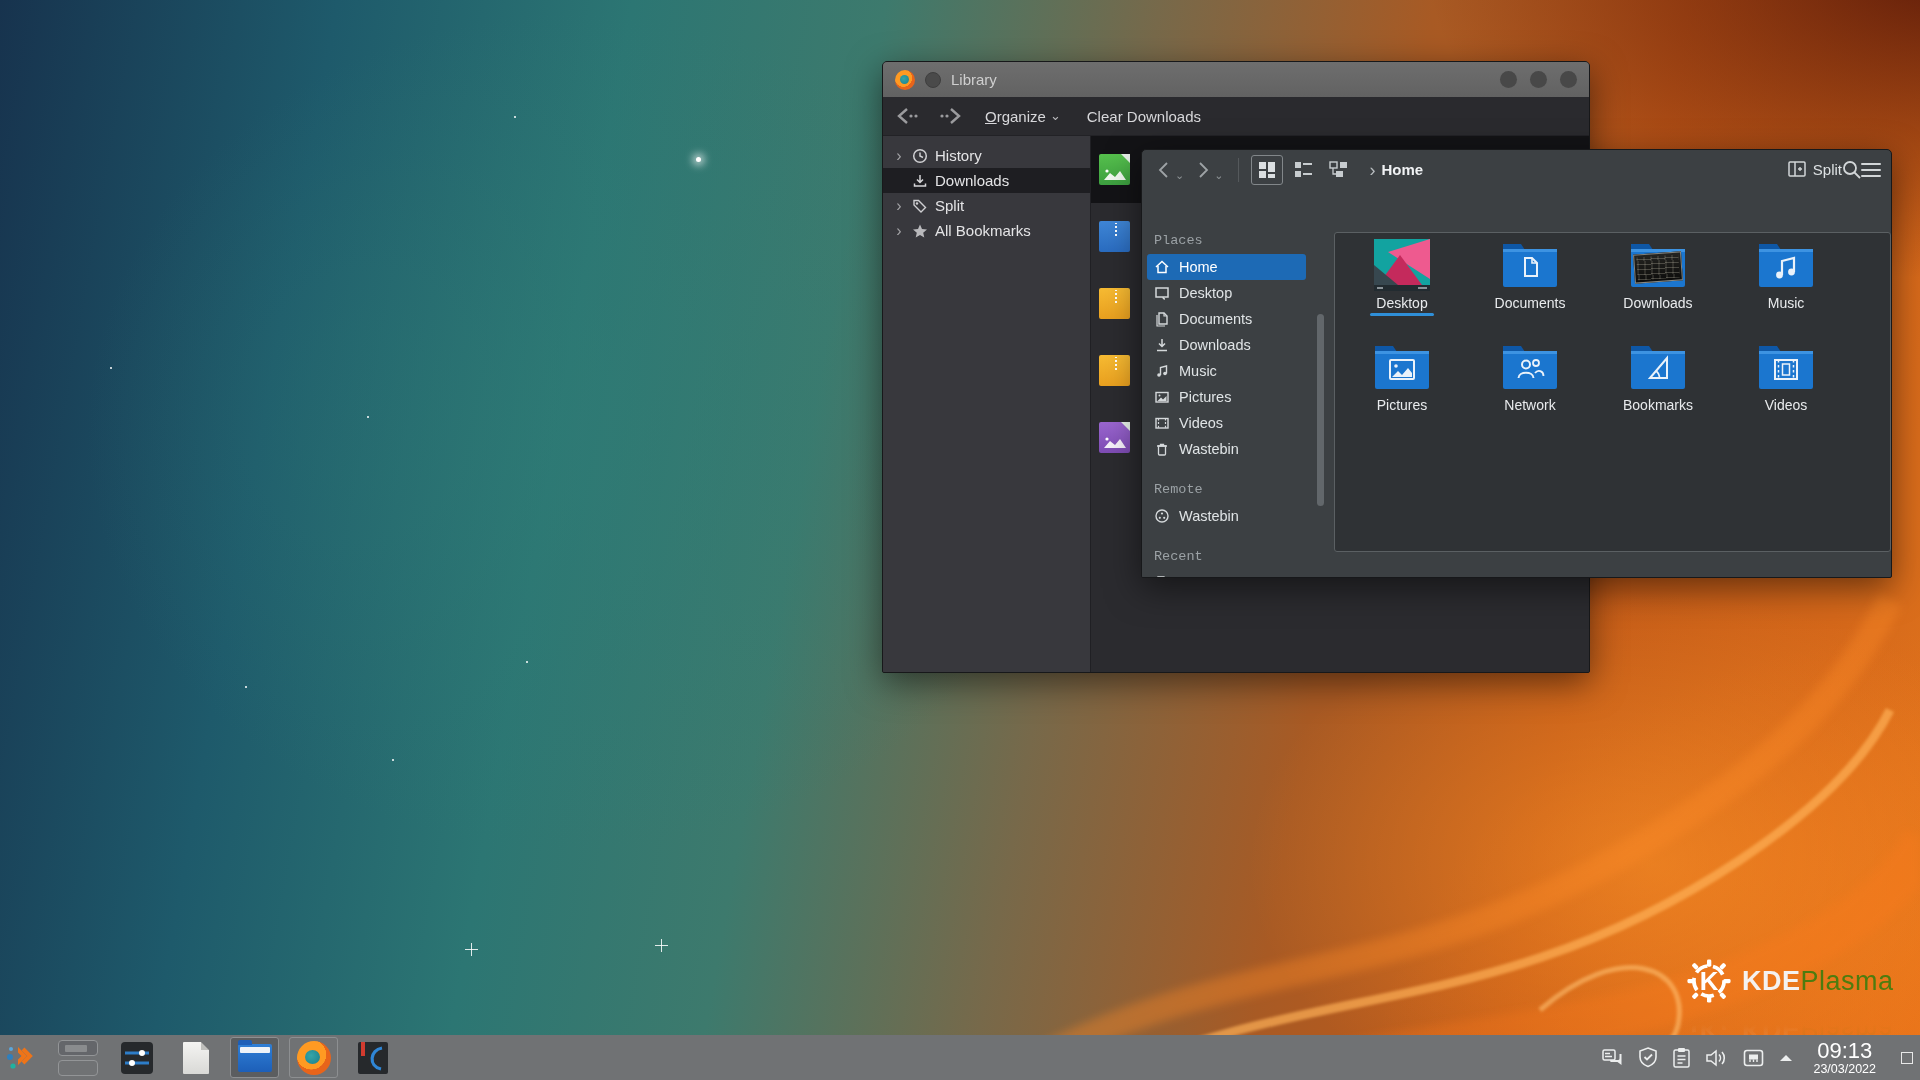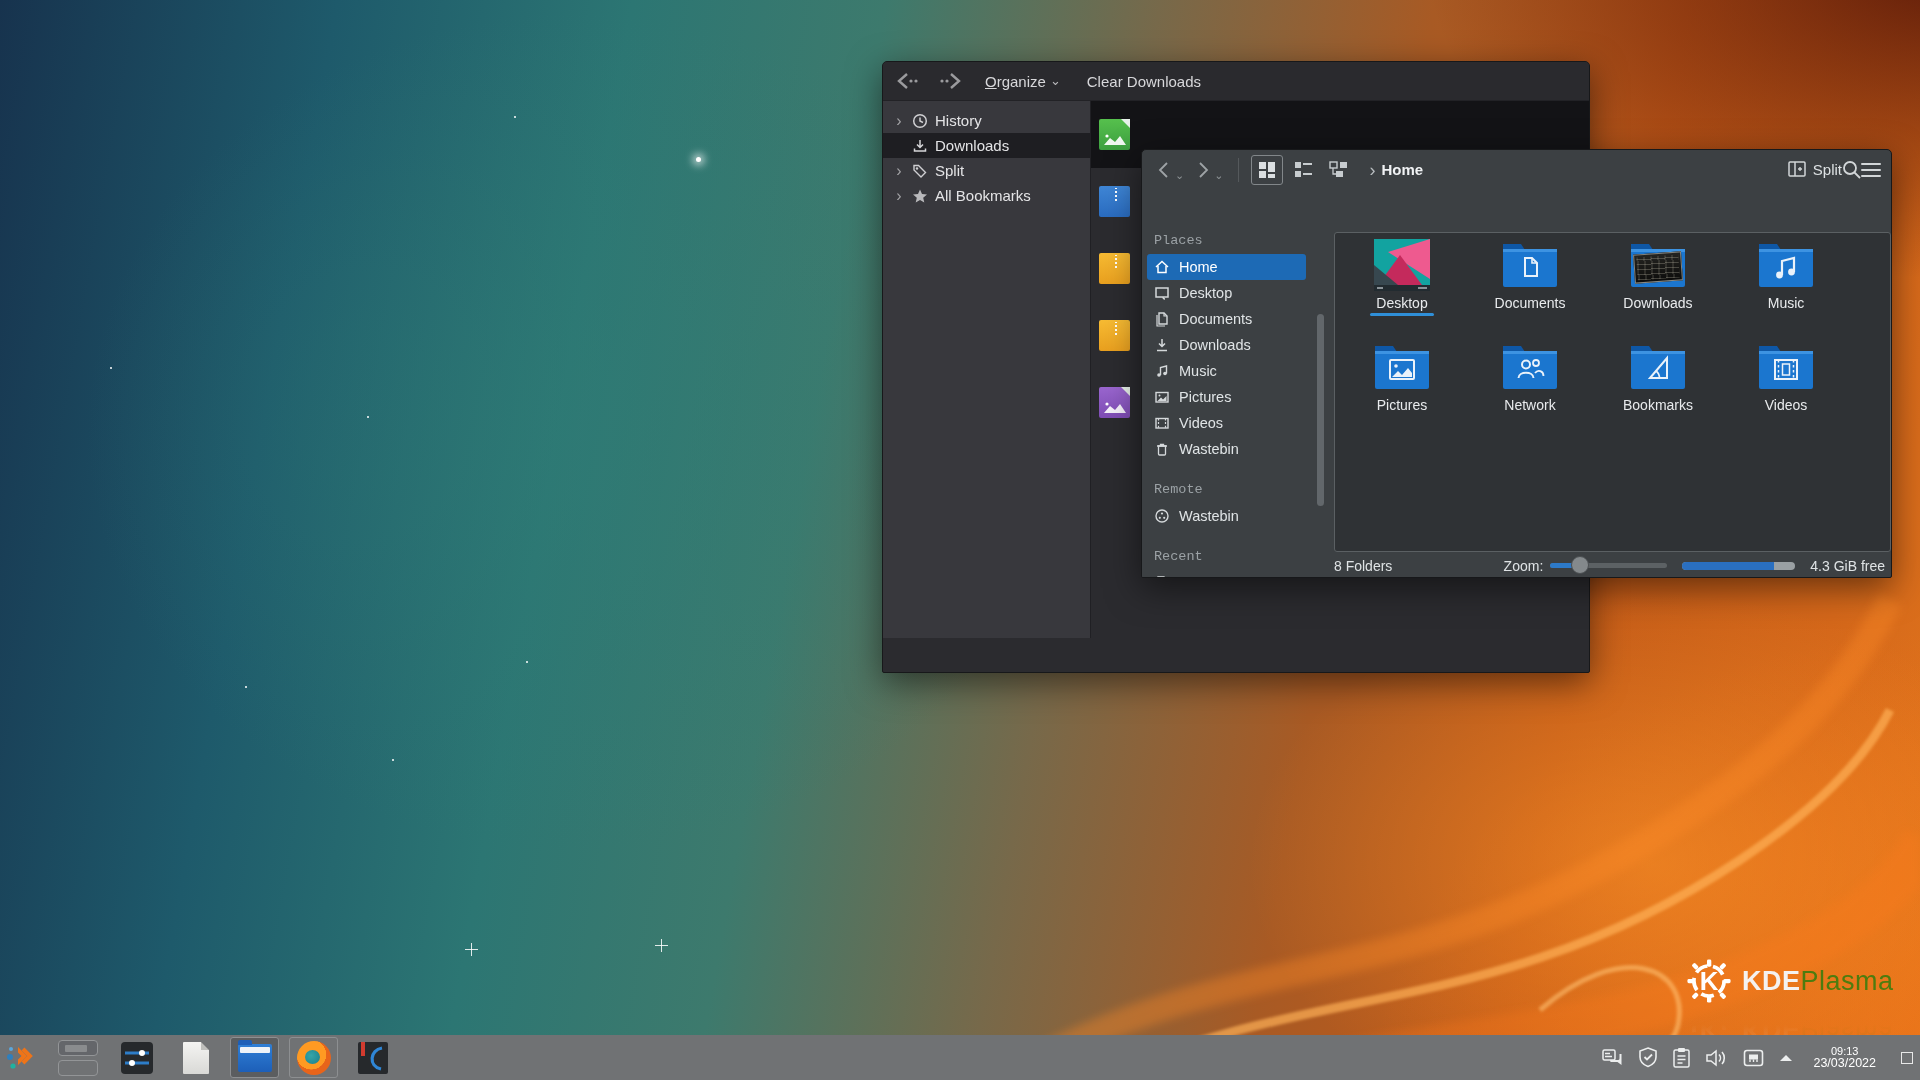--- a/index.html
+++ b/index.html
@@ -132,21 +132,21 @@
   .task-left{display:flex;align-items:center;gap:10px;}
   .task-box{width:49px;height:41px;display:flex;align-items:center;justify-content:center;border-radius:3px;}
   .task-box.running{border:1px solid #8d8f91;}
   .task-box.active{border:1px solid #8d8f91;background:#5b5d5f;}
   .pager{display:flex;flex-direction:column;gap:4px;margin:0 4px;}
   .pager .vd{width:40px;height:16px;border:1px solid #93959..7;border:1px solid #939597;border-radius:4px;}
   .pager .vd.cur{background:#64666a;position:relative;}
   .pager .vd.cur::after{content:"";position:absolute;left:6px;top:4px;width:22px;height:7px;background:#8a8c8e;border-radius:1px;}
   .tray{margin-left:auto;display:flex;align-items:center;gap:13px;}
   .clock{color:#fff;text-align:center;line-height:1.1;margin:0 6px;}
-  .clock .t{font-size:11px;text-align:center;}
+  .clock .t{font-size:22px;text-align:center;}
   .clock .d{font-size:12.5px;}
   .show-desktop{width:15px;height:34px;display:flex;align-items:center;justify-content:center;margin-left:4px;}
   .show-desktop i{width:12px;height:12px;border:1px solid #e8e8e8;display:block;}
   .doc-icon{width:26px;height:32px;background:linear-gradient(#f4f4f2,#d9d9d6);position:relative;border-radius:1px;}
   .doc-icon::after{content:"";position:absolute;right:0;top:0;border-style:solid;border-width:0 8px 8px 0;
     border-color:#707274 #707274 #bfbfbc #bfbfbc;}
   .book-icon{width:30px;height:32px;background:#26292c;border-radius:2px;position:relative;overflow:hidden;}
   .book-icon::before{content:"";position:absolute;left:3px;top:0;width:4px;height:14px;background:#d23b2f;}
   .ffx{width:34px;height:34px;border-radius:50%;position:relative;
     background:radial-gradient(circle at 42% 40%,#ffd24a 0 14%,#ff9a22 15% 52%,#e8641a 53% 78%,#cf4f12 79% 100%);}
@@ -220,20 +220,30 @@
         <svg width="46" height="46" viewBox="0 0 32 32">
             <circle cx="16" cy="16" r="10.5" fill="none" stroke="#fff" stroke-width="2.6" stroke-dasharray="9 4"></circle>
             <text x="16" y="22.5" text-anchor="middle" font-size="18" font-weight="bold" fill="#fff">K</text>
           </svg>
         <div class="logo-text"><b>KDE</b><span>Plasma</span></div>
       </div>
     </div>
   </div>
 
   <div class="window" id="firefox">
+    <div class="titlebar">
+      <div class="ffx small"></div>
+      <div class="tb-circle"></div>
+      <div class="tb-title">Library</div>
+      <div class="tb-controls">
+        <div class="tb-btn"></div>
+        <div class="tb-btn"></div>
+        <div class="tb-btn"></div>
+      </div>
+    </div>
     <div class="ff-toolbar">
       <div class="ff-nav">
         <svg width="26" height="18">
             <path d="M12,2 L4,9 L12,16" stroke="#9b9b9e" stroke-width="2.4" fill="none"></path>
             <circle cx="16" cy="9" r="1.6" fill="#9b9b9e"></circle>
             <circle cx="21" cy="9" r="1.6" fill="#9b9b9e"></circle>
           </svg>
         <svg width="26" height="18">
             <path d="M14,2 L22,9 L14,16" stroke="#9b9b9e" stroke-width="2.4" fill="none"></path>
             <circle cx="10" cy="9" r="1.6" fill="#9b9b9e"></circle>
@@ -564,34 +574,20 @@
               <rect x="18" y="17" width="22" height="19" stroke="#eaf2fa" stroke-width="2" fill="none"></rect>
               <rect x="25.5" y="21" width="7" height="11" stroke="#eaf2fa" stroke-width="1.5" fill="none"></rect>
               <path d="M21.5,17 V36 M36.5,17 V36" stroke="#eaf2fa" stroke-width="1.5" stroke-dasharray="2.6 2.4"></path>
             </svg>
           </div>
           <div class="flabel">Videos</div>
         </div>
       </div>
     </div>
 
-    <div class="d-status">
-      <span>8 Folders</span>
-      <div class="zoom-wrap">
-        <span>Zoom:</span>
-        <div class="slider">
-          <div class="fill"></div>
-            <div class="knob"></div>
-        </div>
-        <div class="capacity">
-            <div class="fill"></div>
-          </div>
-        <span class="free">4.3 GiB free</span>
-      </div>
-    </div>
   </div>
 
   <div id="taskbar">
     <div class="task-left">
       <div class="task-box" style="width:42px">
         <svg width="36" height="30">
           <circle cx="6" cy="6" r="2" fill="#5aa7dd"></circle>
             <circle cx="5" cy="14" r="3" fill="#2e7fbe"></circle>
             <circle cx="8" cy="23" r="2.6" fill="#20b2a0"></circle>
           <path d="M13,4 L22,13 L13,22 L13,16.5 L16.5,13 L13,9.5 Z" fill="#ee7418"></path>

